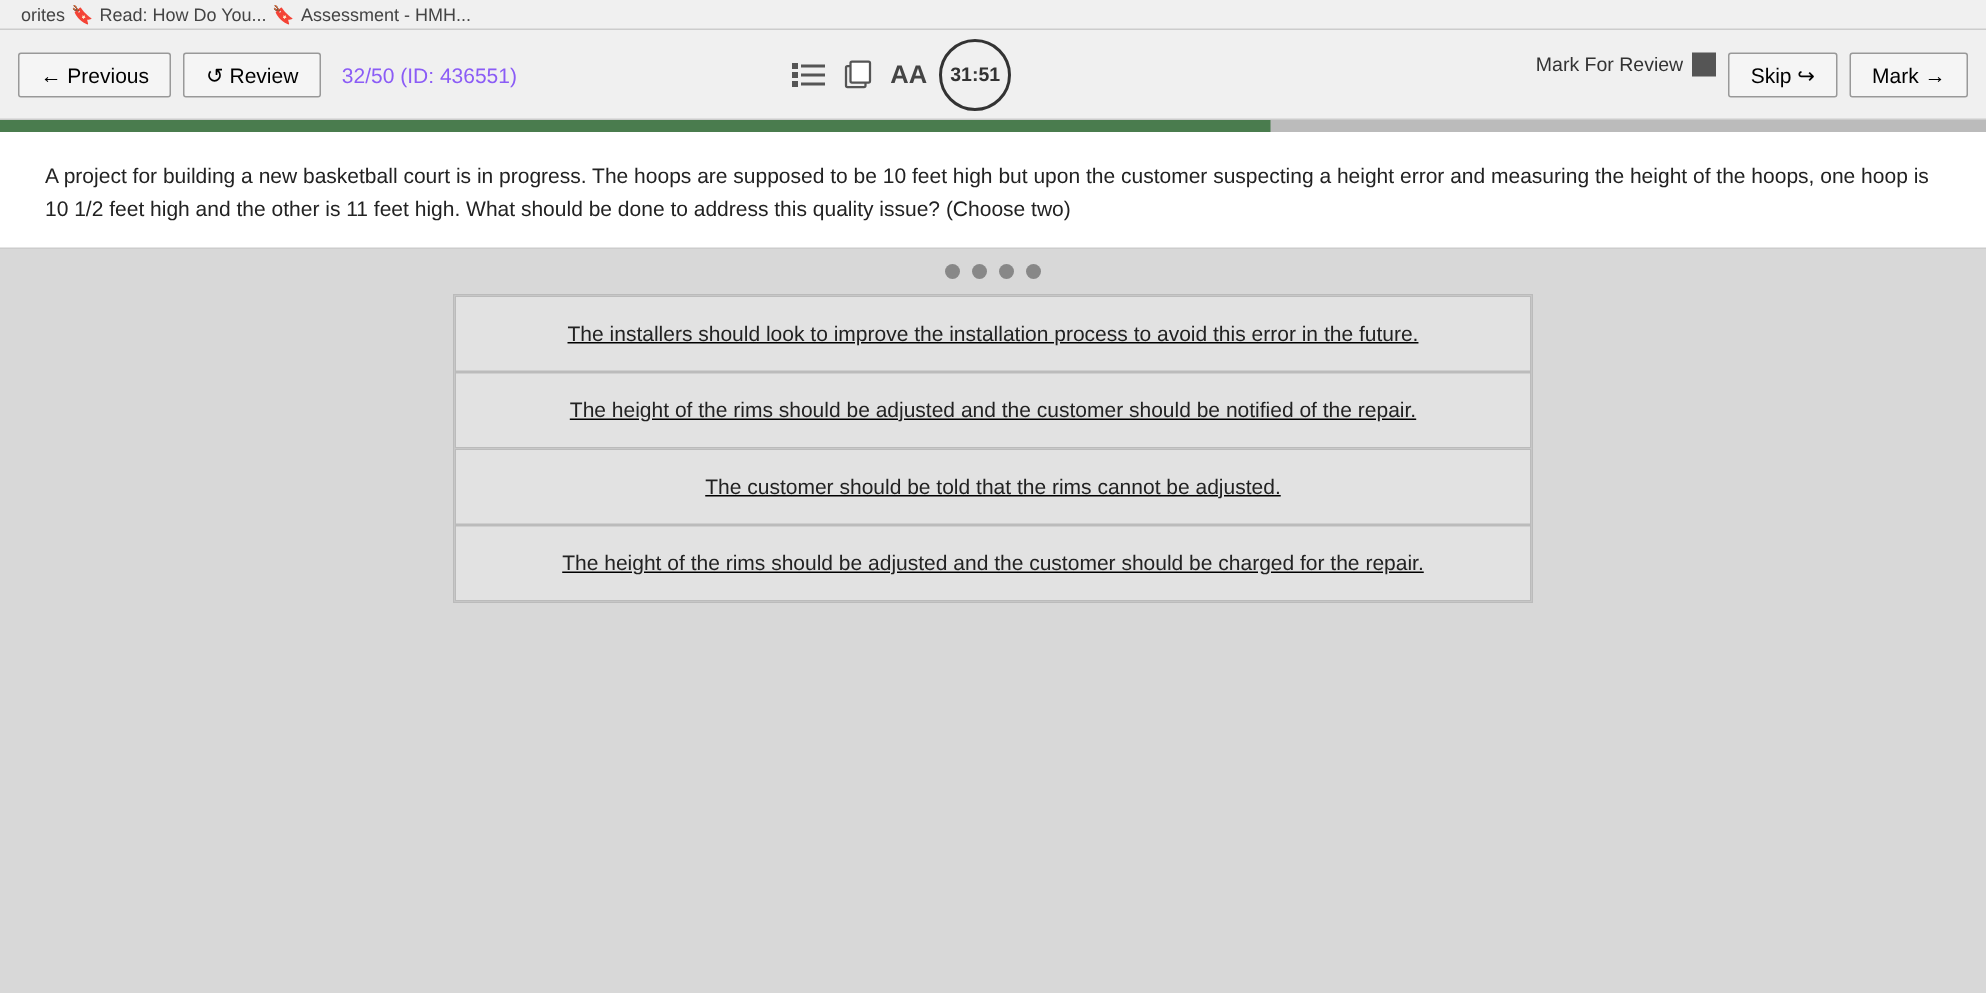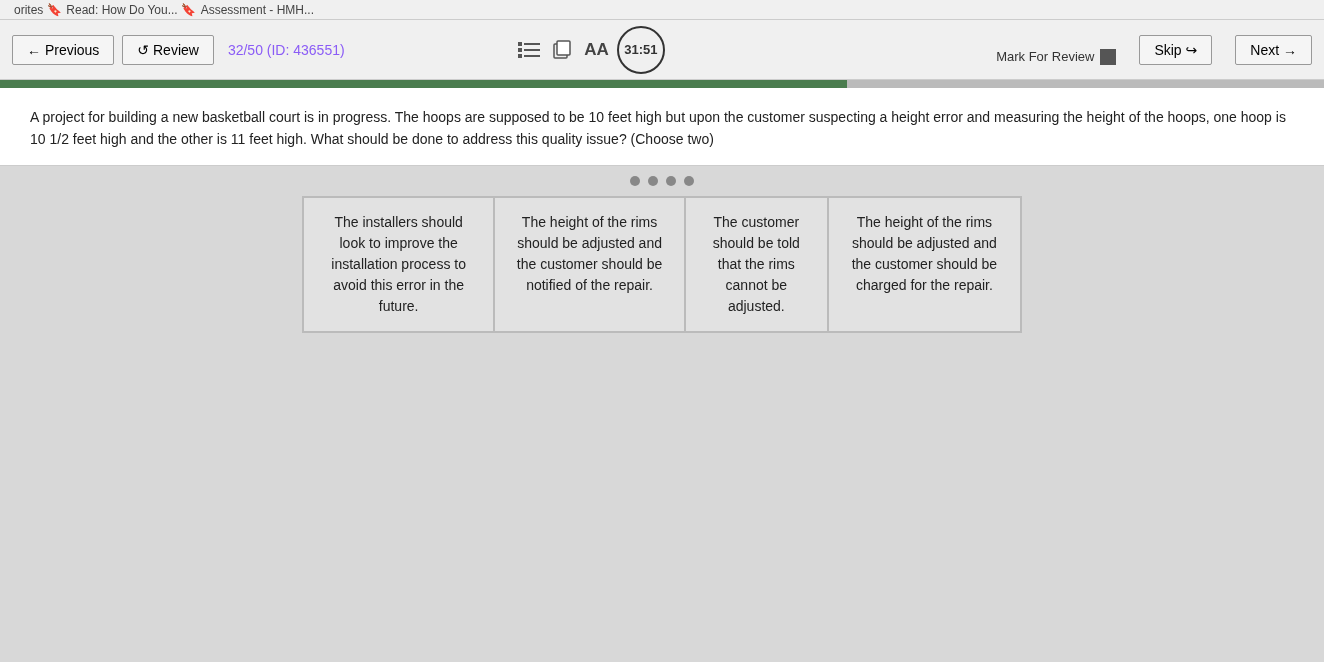--- a/index.html
+++ b/index.html
@@ -56,22 +56,22 @@
       height: 48px;
       display: flex;
       align-items: center;
       justify-content: center;
       font-size: 13px;
       font-weight: bold;
       color: #333;
     }
     .right-controls {
       display: flex;
-      align-items: flex-end;
-      gap: 23px;
+      align-items: flex-start;
+      gap: 8px;
       margin-left: auto;
     }
     .mark-review {
       display: flex;
       align-items: center;
       gap: 6px;
       font-size: 13px;
       color: #333;
     }
     .mark-square {
@@ -127,24 +127,25 @@
     .dot {
       width: 10px;
       height: 10px;
       border-radius: 50%;
       background: #888;
     }
 
     .answers-container {
       width: 720px;
       display: flex;
-      flex-direction: row;
+      flex-direction: column;
       gap: 0;
       background: #c8c8c8;
       border: 1px solid #bbb;
+      text-decoration: underline;
     }
 
     .answer-option {
       background: #e2e2e2;
       border: 1px solid #bbb;
       padding: 14px 20px;
       font-size: 14px;
       color: #222;
       cursor: pointer;
       text-align: center;
@@ -234,21 +235,21 @@
     <button class="icon-btn" title="Font size" style="font-size:17px; font-weight:bold; color:#444;">AA</button>
     <div class="timer-circle">31:51</div>
   </div>
 
   <div class="right-controls">
     <div class="mark-review">
       <span>Mark For Review</span>
       <span class="mark-square"></span>
     </div>
     <button class="btn">Skip ↪</button>
-    <button class="btn">Next →</button>
+    <button class="btn">Mark →</button>
   </div>
 </div>
 
 <div class="progress-bar-container">
   <div class="progress-bar-fill" style="width: 64%;"></div>
 </div>
 
 <div class="main-area">
 
   <div class="question-text-area">

